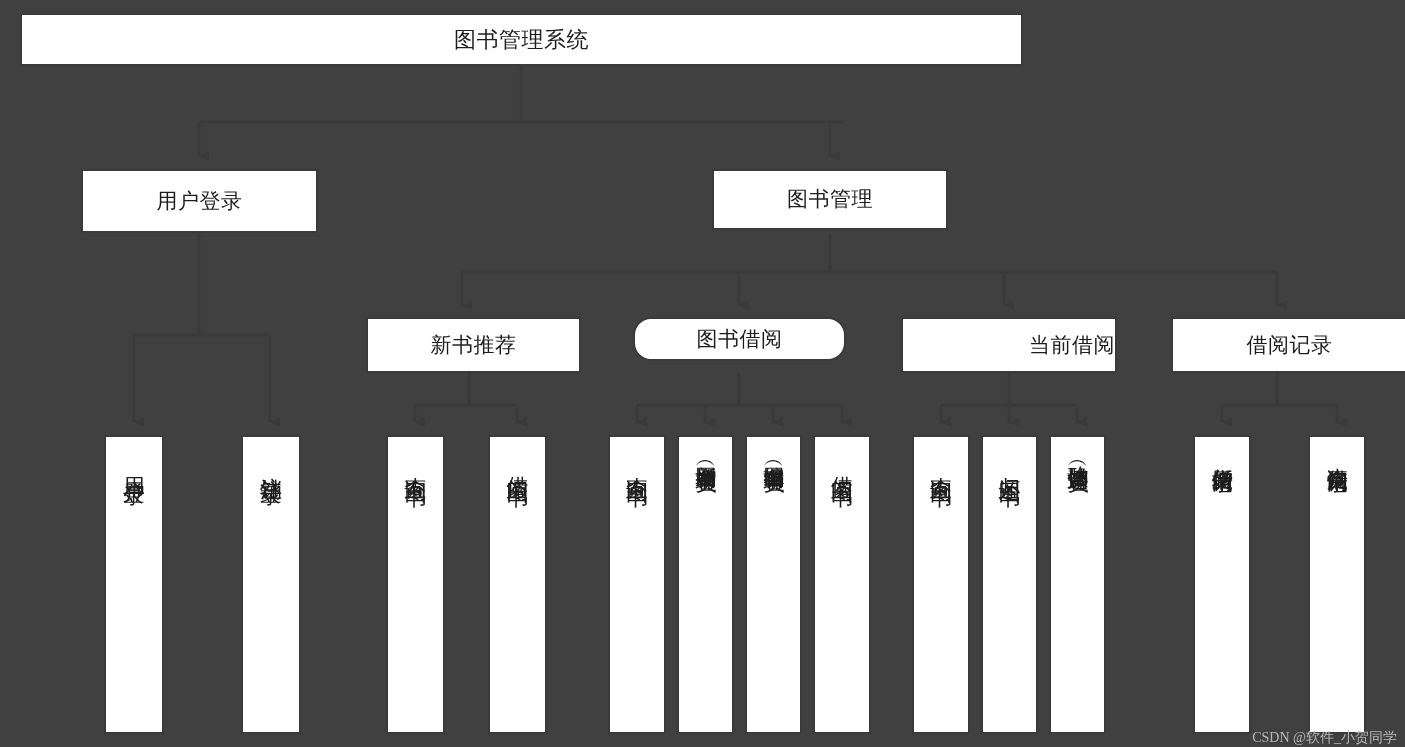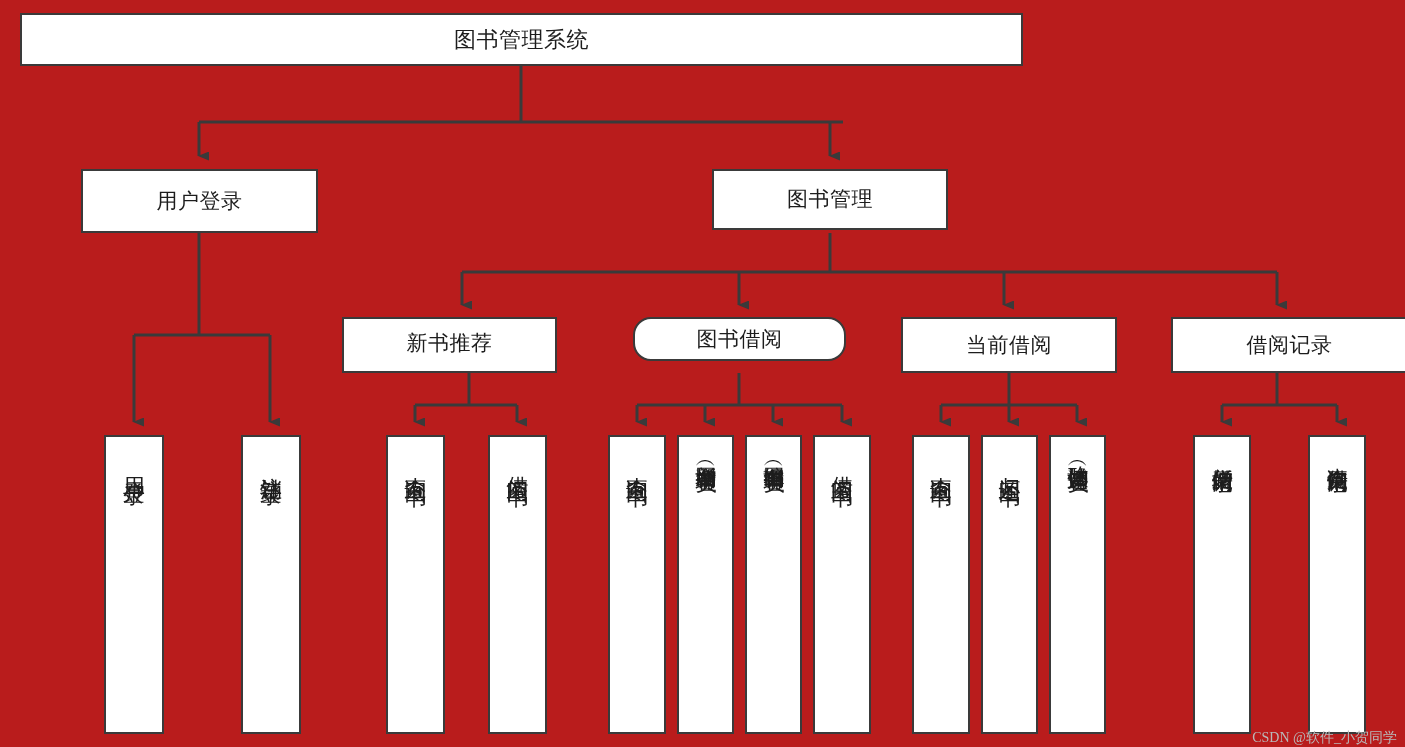--- a/index.html
+++ b/index.html
@@ -8,21 +8,21 @@
     padding: 0;
     background: #ffffff;
   }
   body {
     font-family: "DejaVu Sans", "Liberation Sans", sans-serif;
   }
   #diagram-root {
     position: relative;
     width: 1405px;
     height: 747px;
-    background: #b91c1c;
+    background: #404040;
     overflow: hidden;
   }
   #edges-layer {
     position: absolute;
     left: 0;
     top: 0;
     width: 1405px;
     height: 747px;
     pointer-events: none;
   }
@@ -135,27 +135,27 @@
     <span class="label">图书管理系统</span>
   </div>
 
   <div class="node horizontal" style="left:81px; top:169px; width:237px; height:64px;">
     <span class="label">用户登录</span>
   </div>
   <div class="node horizontal" style="left:712px; top:169px; width:236px; height:61px;">
     <span class="label">图书管理</span>
   </div>
 
-  <div class="node horizontal" style="left:342px; top:317px; width:215px; height:56px;font-family:Liberation Mono, monospace;">
+  <div class="node horizontal" style="left:366px; top:317px; width:215px; height:56px;">
     <span class="label">新书推荐</span>
   </div>
   <div class="node horizontal" style="left:633px; top:317px; width:213px; height:44px;border-radius:18px;">
     <span class="label">图书借阅</span>
   </div>
-  <div class="node horizontal" style="left:901px; top:317px; width:216px; height:56px;">
+  <div class="node horizontal" style="left:901px; top:317px; width:216px; height:56px;justify-content:flex-end;">
     <span class="label">当前借阅</span>
   </div>
   <div class="node horizontal" style="left:1171px; top:317px; width:237px; height:56px;">
     <span class="label">借阅记录</span>
   </div>
 
   <div class="node vertical" style="left:104px; top:435px; width:60px; height:299px;">
     <span class="label">用户登录</span>
   </div>
   <div class="node vertical" style="left:241px; top:435px; width:60px; height:299px;">

